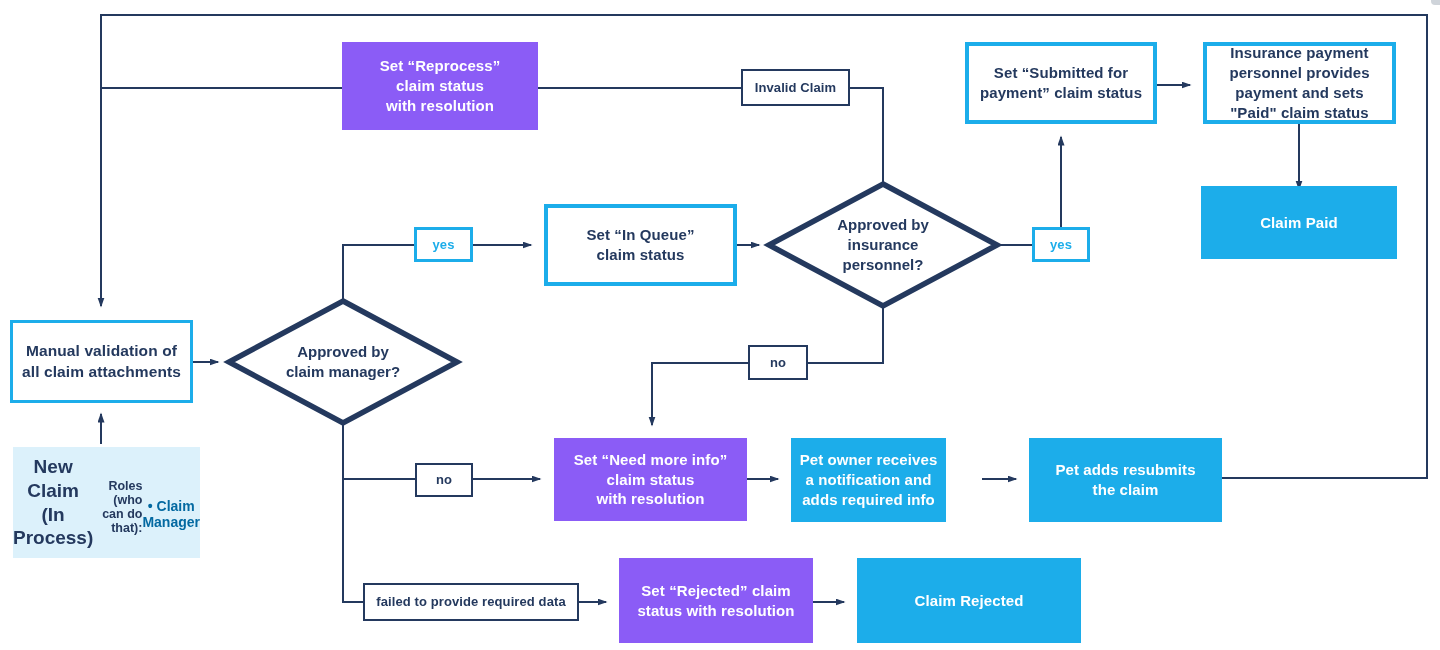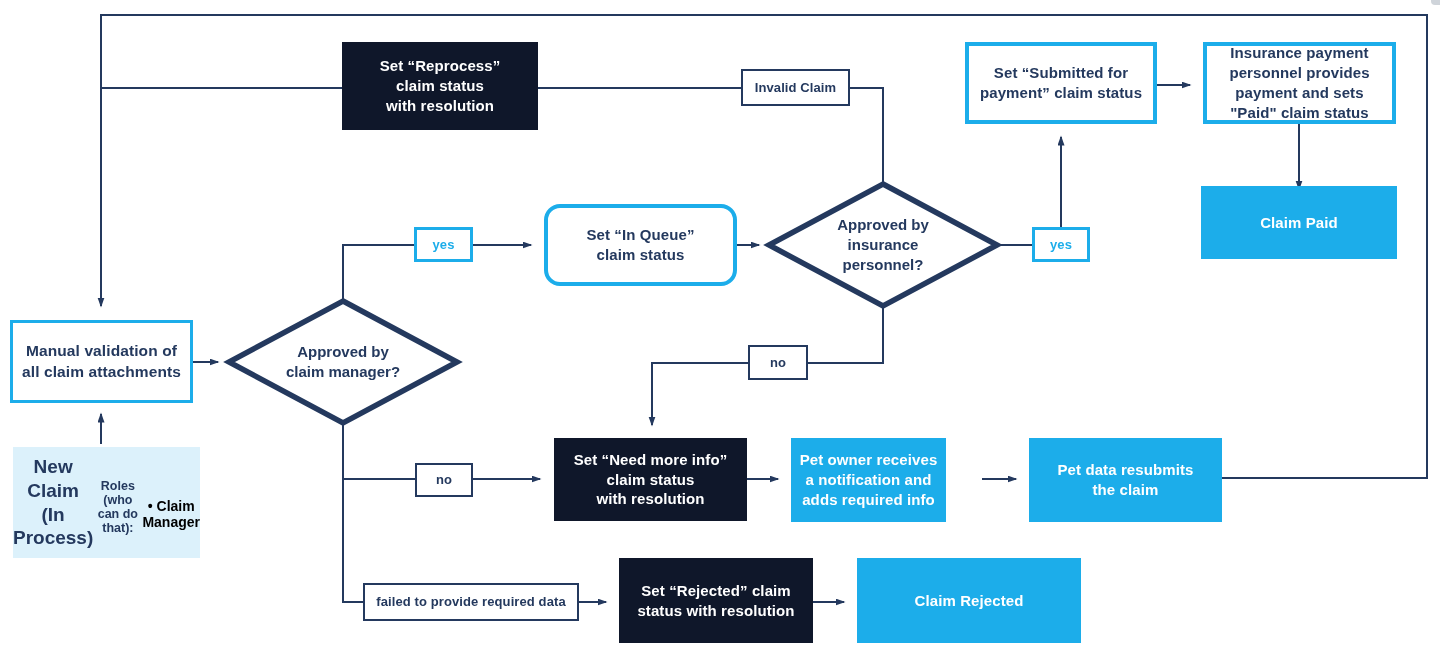--- a/index.html
+++ b/index.html
@@ -9,36 +9,36 @@
   }
   svg.flow { position:absolute; left:0; top:0; width:1440px; height:650px; }
   .edge { fill:none; stroke:#24395E; stroke-width:2; }
   .diamond { fill:#ffffff; stroke:#24395E; stroke-width:5.5; }
   .node {
     position:absolute; box-sizing:border-box;
     display:flex; align-items:center; justify-content:center;
     text-align:center; font-weight:bold; white-space:pre-line;
     line-height:1.32; letter-spacing:0.1px;
   }
-  .dark       { background:#0f172a; color:#ffffff; font-size:15px; }
+  .dark       { background:#8b5cf6; color:#ffffff; font-size:15px; }
   .solidblue  { background:#1CADEA; color:#ffffff; font-size:15px; }
   .blueborder { background:#ffffff; border:4px solid #1CADEA; color:#24395E; font-size:15px; }
   .navyborder { background:#ffffff; border:2.5px solid #24395E; color:#24395E; font-size:13px; }
   .tag        { background:#ffffff; border:3px solid #1CADEA; color:#1CADEA; font-size:13px; }
   .dtext      { position:absolute; display:flex; align-items:center; justify-content:center;
                 text-align:center; font-weight:bold; color:#24395E; font-size:15px;
                 white-space:pre-line; line-height:1.32; }
   .newclaim {
     position:absolute; box-sizing:border-box; background:#DCF1FB;
     display:flex; align-items:center; justify-content:center;
     text-align:center;
   }
   .newclaim .title { color:#24395E; font-weight:bold; font-size:19px; line-height:1.25; white-space:pre-line; }
-  .newclaim .roles { color:#24395E; font-weight:bold; font-size:12.5px; margin-top:9px; }
-  .newclaim .role  { color:#000000; font-weight:bold; font-size:14px; margin-top:23px; }
+  .newclaim .roles { color:#24395E; font-weight:bold; font-size:12.5px; margin-top:9px;text-align:right; }
+  .newclaim .role  { color:#0369a1; font-weight:bold; font-size:14px; margin-top:23px; }
   .corner-bit { position:absolute; right:0; top:0; width:9px; height:5px;
                 background:#cfd4da; border-bottom-left-radius:4px; }
 </style>
 </head>
 <body>
 
 <div class="canvas">
 
   <svg class="flow" viewBox="0 0 1440 650">
     <defs>
@@ -97,21 +97,21 @@
   <div class="node navyborder" style="left:741px; top:69px; width:109px; height:37px;">Invalid Claim</div>
   <div class="node blueborder" style="left:1203px; top:42px; width:193px; height:82px;">Insurance payment
 personnel provides
 payment and sets
 "Paid" claim status</div>
   <div class="node blueborder" style="left:965px; top:42px; width:192px; height:82px;">Set “Submitted for
 payment” claim status</div>
   <div class="node solidblue" style="left:1201px; top:186px; width:196px; height:73px;">Claim Paid</div>
 
   <div class="node tag" style="left:414px; top:227px; width:59px; height:35px;">yes</div>
-  <div class="node blueborder" style="left:544px; top:204px; width:193px; height:82px;border-radius:16px;">Set “In Queue”
+  <div class="node blueborder" style="left:544px; top:204px; width:193px; height:82px;">Set “In Queue”
 claim status</div>
   <div class="node tag" style="left:1032px; top:227px; width:58px; height:35px;">yes</div>
 
   <div class="node blueborder" style="left:10px; top:320px; width:183px; height:83px; border-width:3.5px; font-size:15.5px;">Manual validation of
 all claim attachments</div>
 
   <div class="newclaim" style="left:13px; top:447px; width:187px; height:111px;">
     <div class="title">New Claim
 (In Process)</div>
     <div class="roles">Roles (who can do that):</div>
@@ -120,21 +120,21 @@
 
   <div class="node navyborder" style="left:415px; top:463px; width:58px; height:34px; border-width:2px;">no</div>
   <div class="node navyborder" style="left:748px; top:345px; width:60px; height:35px; border-width:2px;">no</div>
 
   <div class="node dark" style="left:554px; top:438px; width:193px; height:83px;">Set “Need more info”
 claim status
 with resolution</div>
   <div class="node solidblue" style="left:791px; top:438px; width:155px; height:84px;">Pet owner receives
 a notification and
 adds required info</div>
-  <div class="node solidblue" style="left:1029px; top:438px; width:193px; height:84px;">Pet data resubmits
+  <div class="node solidblue" style="left:1029px; top:438px; width:193px; height:84px;">Pet adds resubmits
 the claim</div>
 
   <div class="node dark" style="left:619px; top:558px; width:194px; height:85px;">Set “Rejected” claim
 status with resolution</div>
   <div class="node navyborder" style="left:363px; top:583px; width:216px; height:38px; border-width:2px;">failed to provide required data</div>
   <div class="node solidblue" style="left:857px; top:558px; width:224px; height:85px;">Claim Rejected</div>
 
   <div class="corner-bit"></div>
 </div>
 

